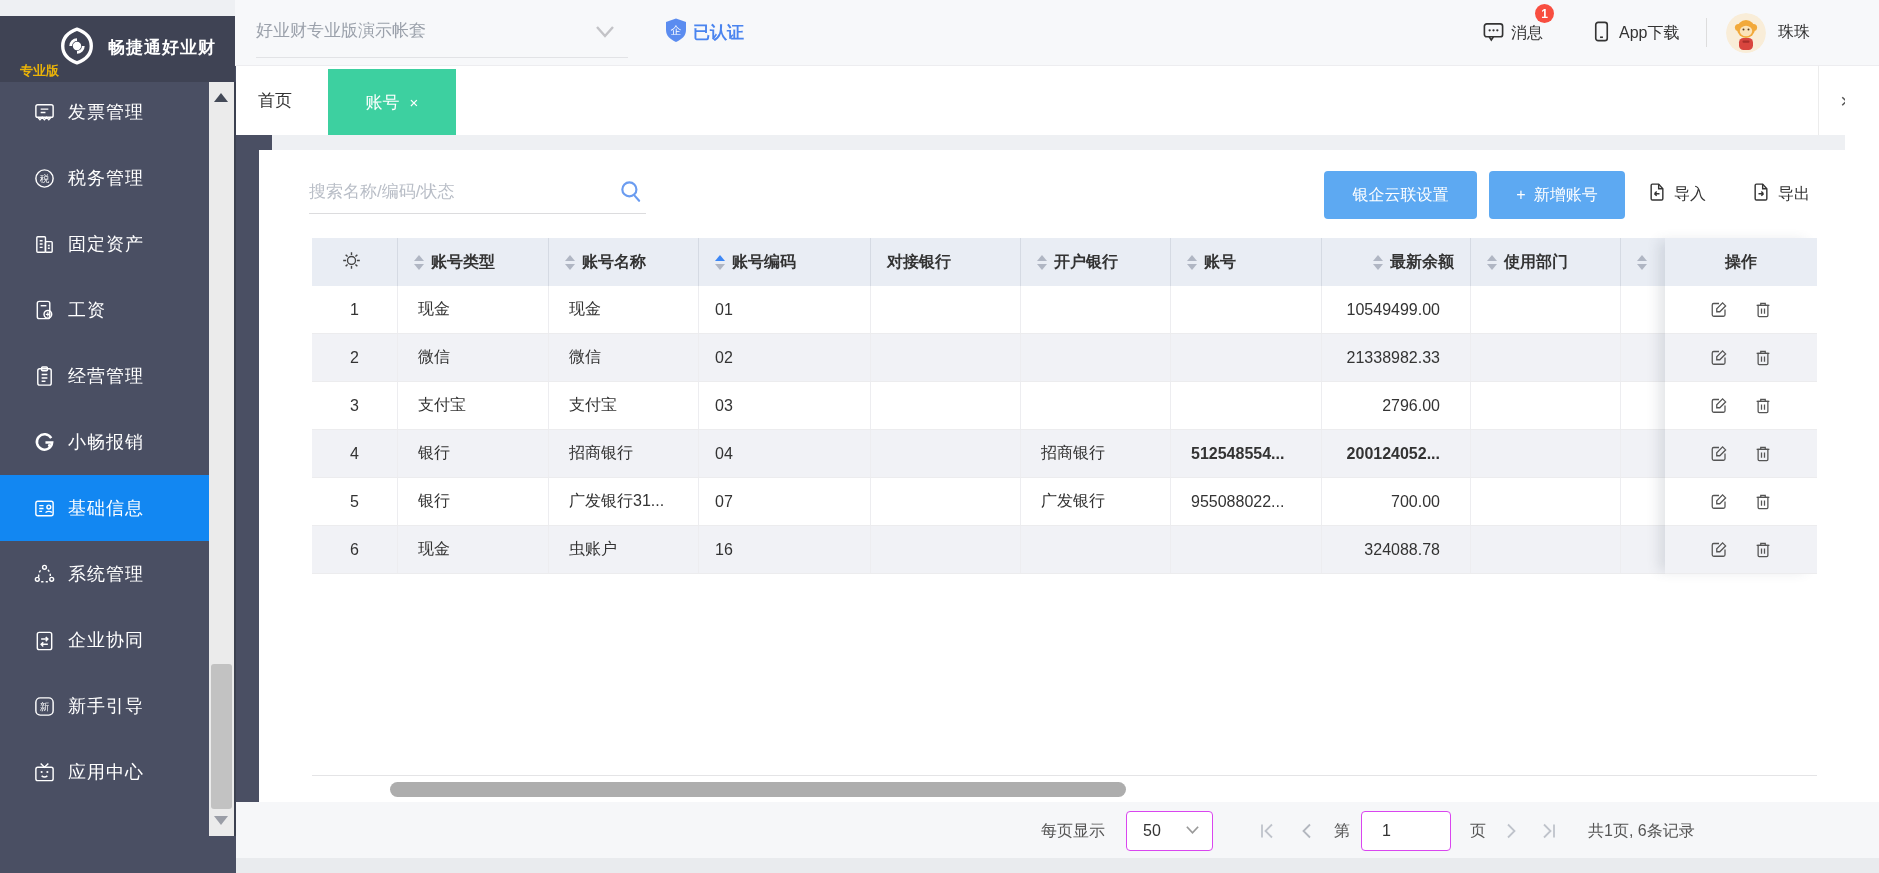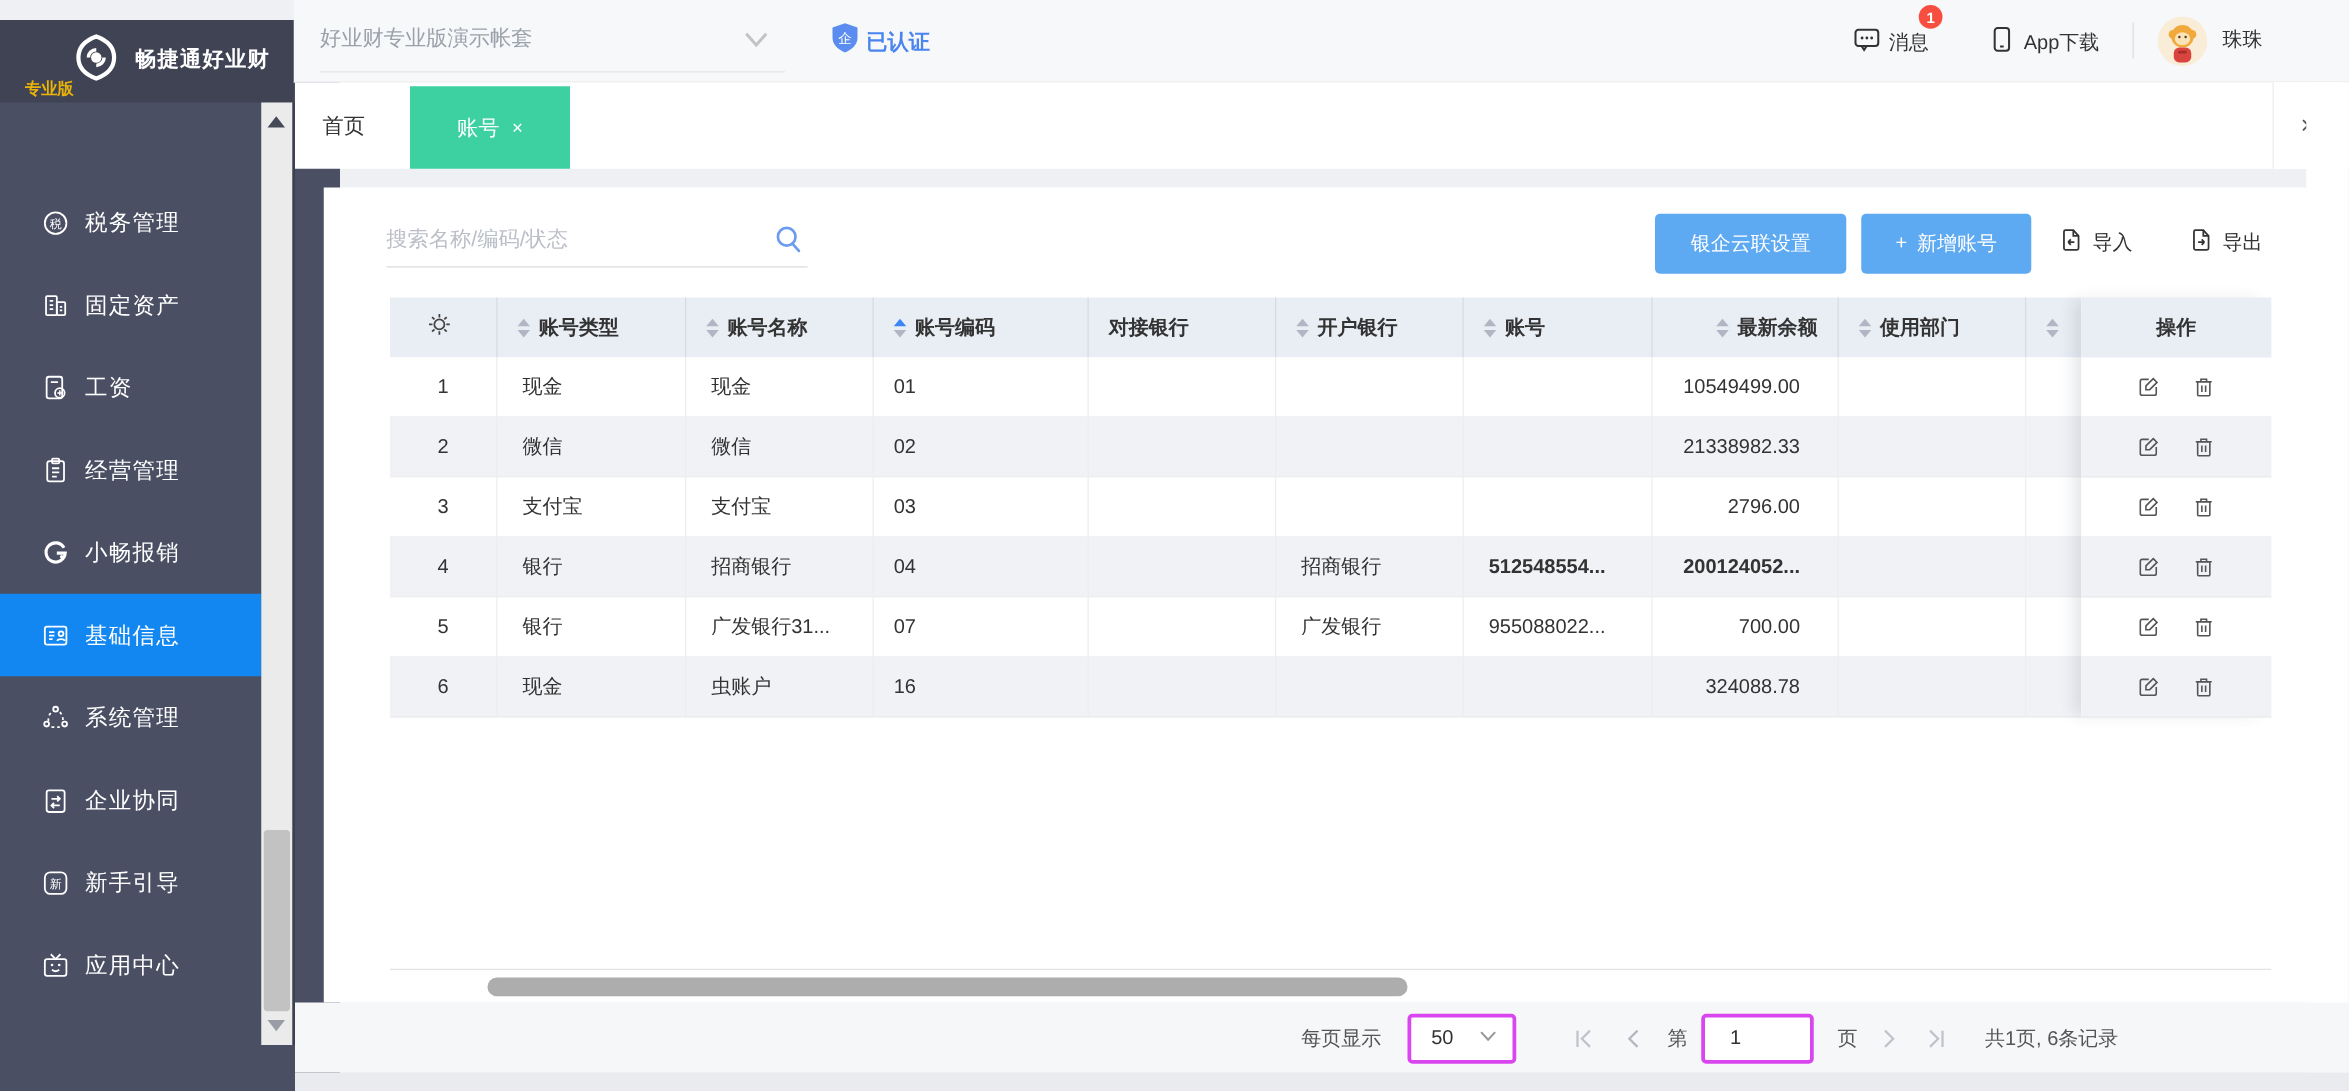--- a/index.html
+++ b/index.html
@@ -85,21 +85,21 @@
   .ops-r.alt { background:#f1f2f6; }
   .icon-btn { width:18px; height:18px; cursor:pointer; display:flex; align-items:center; justify-content:center; }
 
   
   .hscroll-track { left:53px; top:625px; width:1505px; height:27px; border-top:1px solid #e4e4e6; }
   .hscroll-thumb { left:131px; top:632px; width:736px; height:15px; background:#adadad; border-radius:8px; cursor:pointer; }
 
   
   .pager { left:236px; top:802px; width:1643px; height:56px; background:#f6f7f9; }
   .pg-txt { position:absolute; top:19px; color:#555; font-size:16px; white-space:nowrap; }
-  .pg-box { position:absolute; top:9px; height:40px; background:#fff; border:3px solid #d946ef; border-radius:4px; }
+  .pg-box { position:absolute; top:9px; height:40px; background:#fff; border:1px solid #d946ef; border-radius:4px; }
   .pg-select { left:890px; width:87px; display:flex; align-items:center; justify-content:space-between; padding:0 12px 0 16px; font-size:16px; color:#333; cursor:pointer; }
   .pg-input { left:1125px; width:90px; font-size:16px; color:#333; padding-left:20px; font-family:inherit; outline:none; }
   .pg-arrow { position:absolute; top:20px; width:18px; height:18px; cursor:pointer; }
   .bottomstrip { left:236px; top:858px; width:1643px; height:15px; background:#e9ebee; }
 </style>
 </head>
 <body>
 
 <div class="stage">
 
@@ -109,20 +109,30 @@
         <svg width="42" height="42" viewBox="0 0 30 30">
           <path d="M15 3c-6.2 2.2-10.2 6.4-10.2 12S8.8 24.8 15 27c6.2-2.2 10.2-6.4 10.2-12S21.2 5.2 15 3z" fill="none" stroke="#fff" stroke-width="2.4"></path>
           <circle cx="15" cy="15" r="3" fill="#fff"></circle>
           <path d="M10.5 15a4.5 4.5 0 0 1 4.5-4.5M19.5 15a4.5 4.5 0 0 1-4.5 4.5" fill="none" stroke="#fff" stroke-width="2"></path>
         </svg>
       </div>
       <div class="abs logo-title">畅捷通好业财</div>
       <div class="abs logo-edition">专业版</div>
     </div>
     <div class="abs side-menu" id="side-menu">
+        <div class="side-item" style="top: -3px;">
+          <span class="icn">
+            <svg width="23" height="23" viewBox="0 0 24 24">
+              <rect x="3" y="4" width="18" height="13" rx="2" fill="none" stroke="#fff" stroke-width="1.5"></rect>
+              <path d="M8 8.5h8M8 12h5" fill="none" stroke="#fff" stroke-width="1.5"></path>
+              <path d="M5 17l2.3 2.5L9.6 17l2.3 2.5L14.2 17l2.3 2.5L18.8 17" fill="none" stroke="#fff" stroke-width="1.5"></path>
+            </svg>
+          </span>
+          <span class="lbl">发票管理</span>
+        </div>
         <div class="side-item" style="top: 63px;">
           <span class="icn">
             <svg width="23" height="23" viewBox="0 0 24 24">
               <circle cx="12" cy="12" r="9" fill="none" stroke="#fff" stroke-width="1.5"></circle>
               <text x="12" y="16" font-size="10" fill="#fff" text-anchor="middle" font-family="DejaVu Sans">税</text>
             </svg>
           </span>
           <span class="lbl">税务管理</span>
         </div>
         <div class="side-item" style="top: 129px;">

